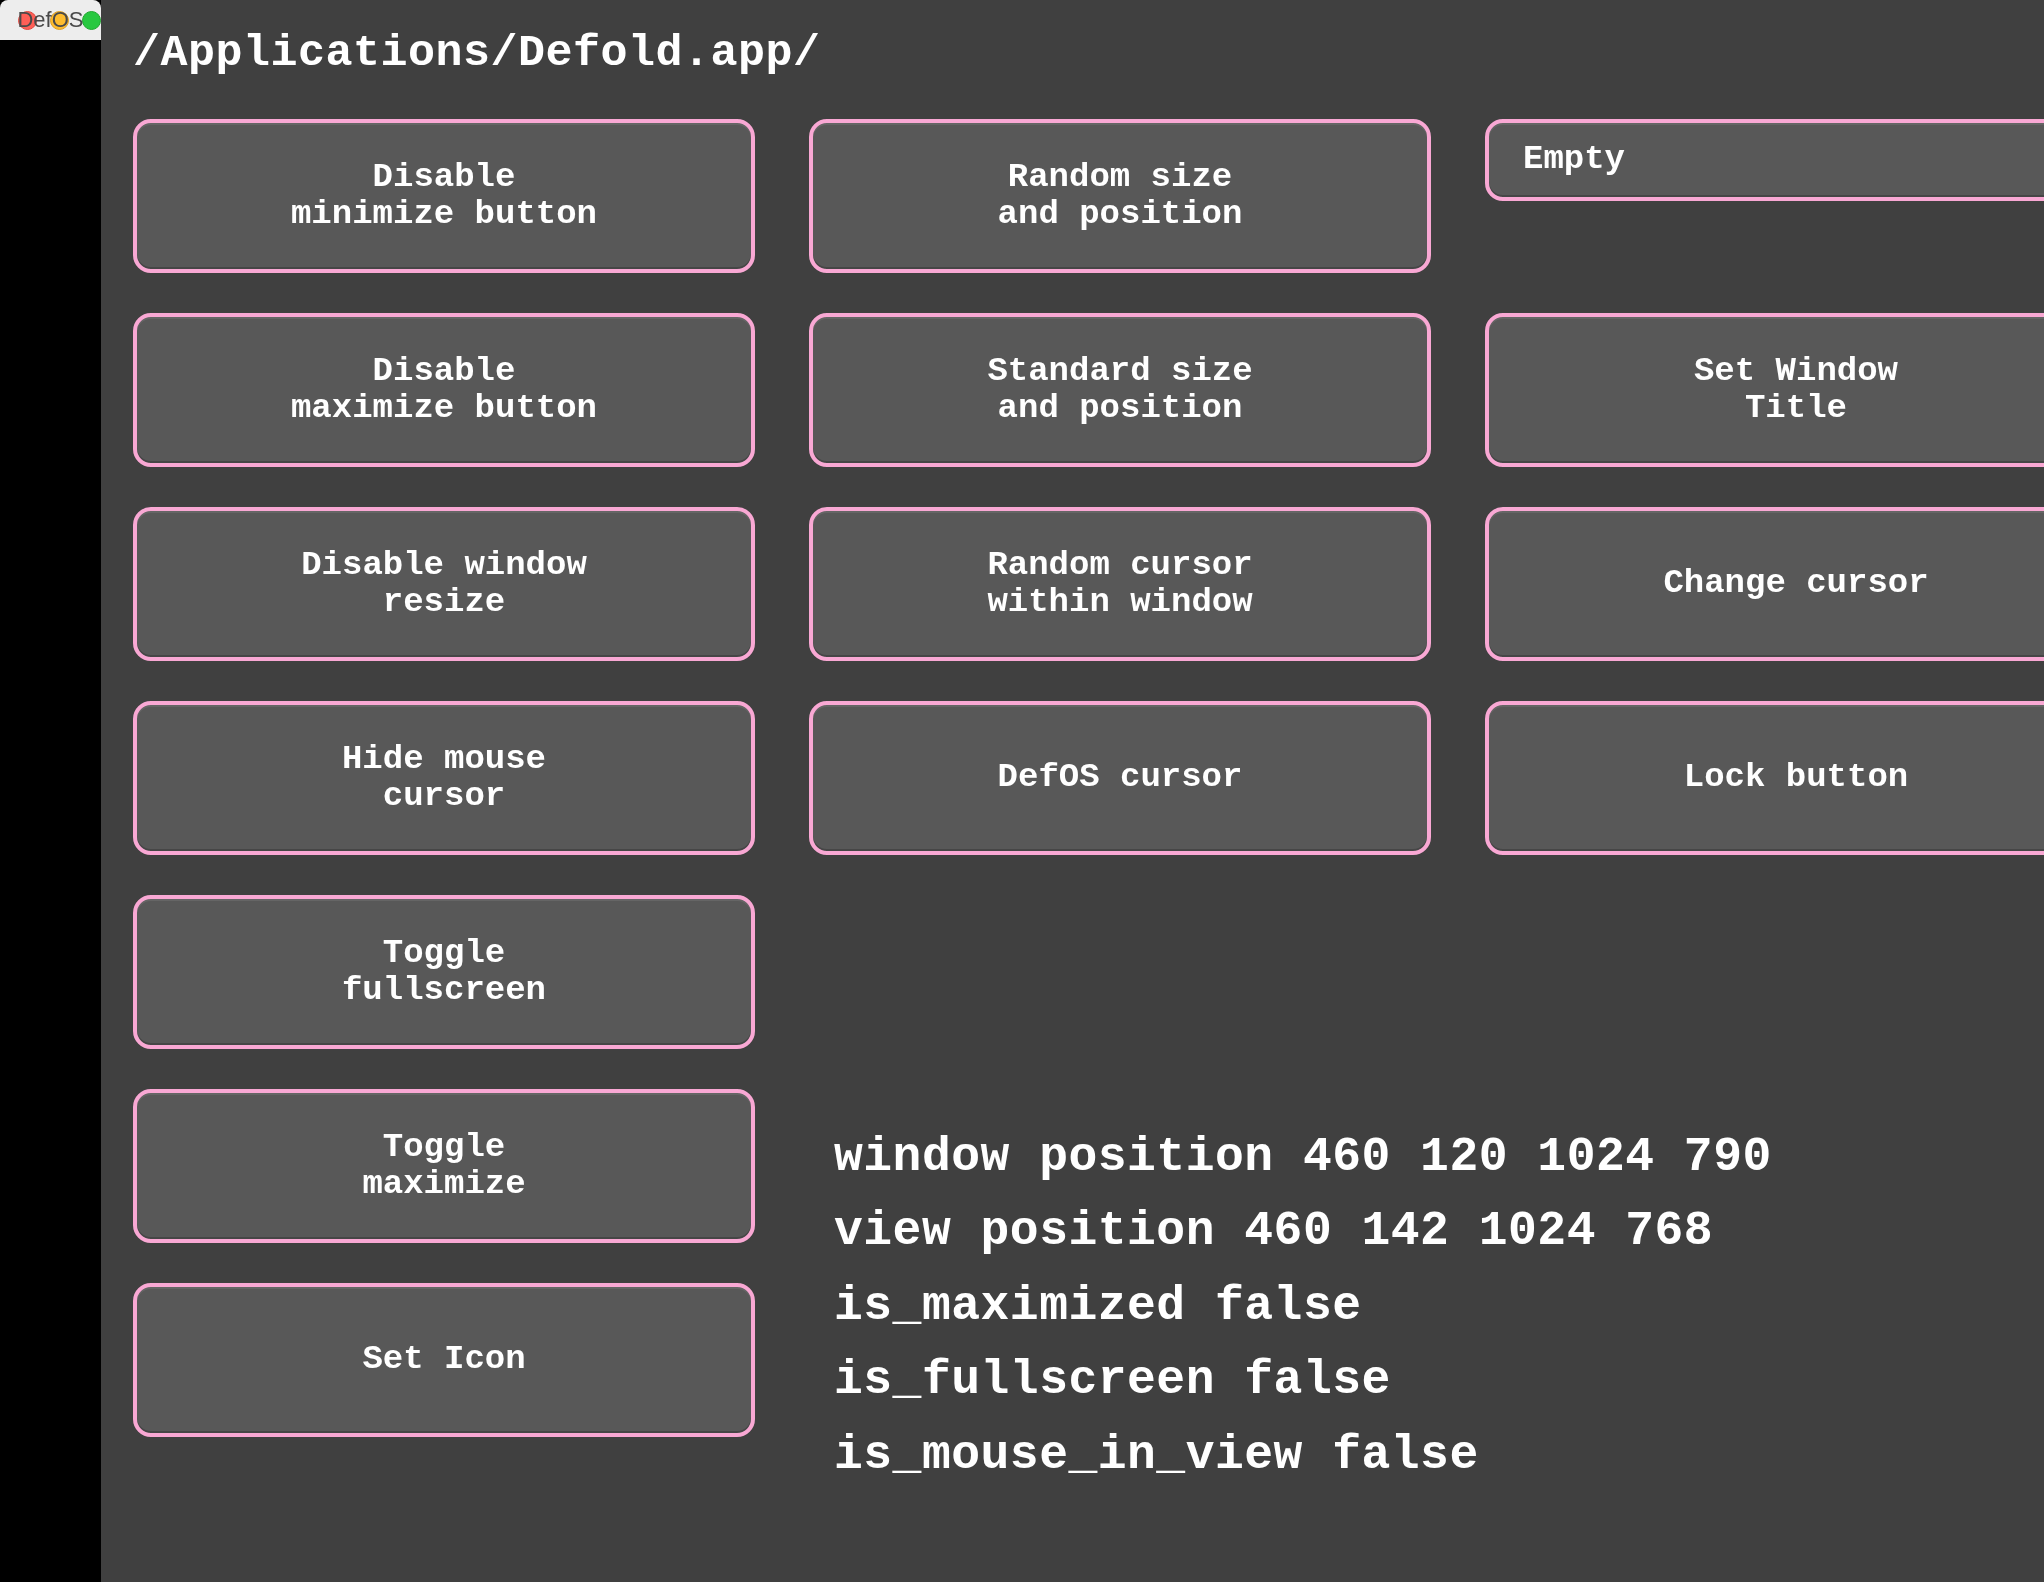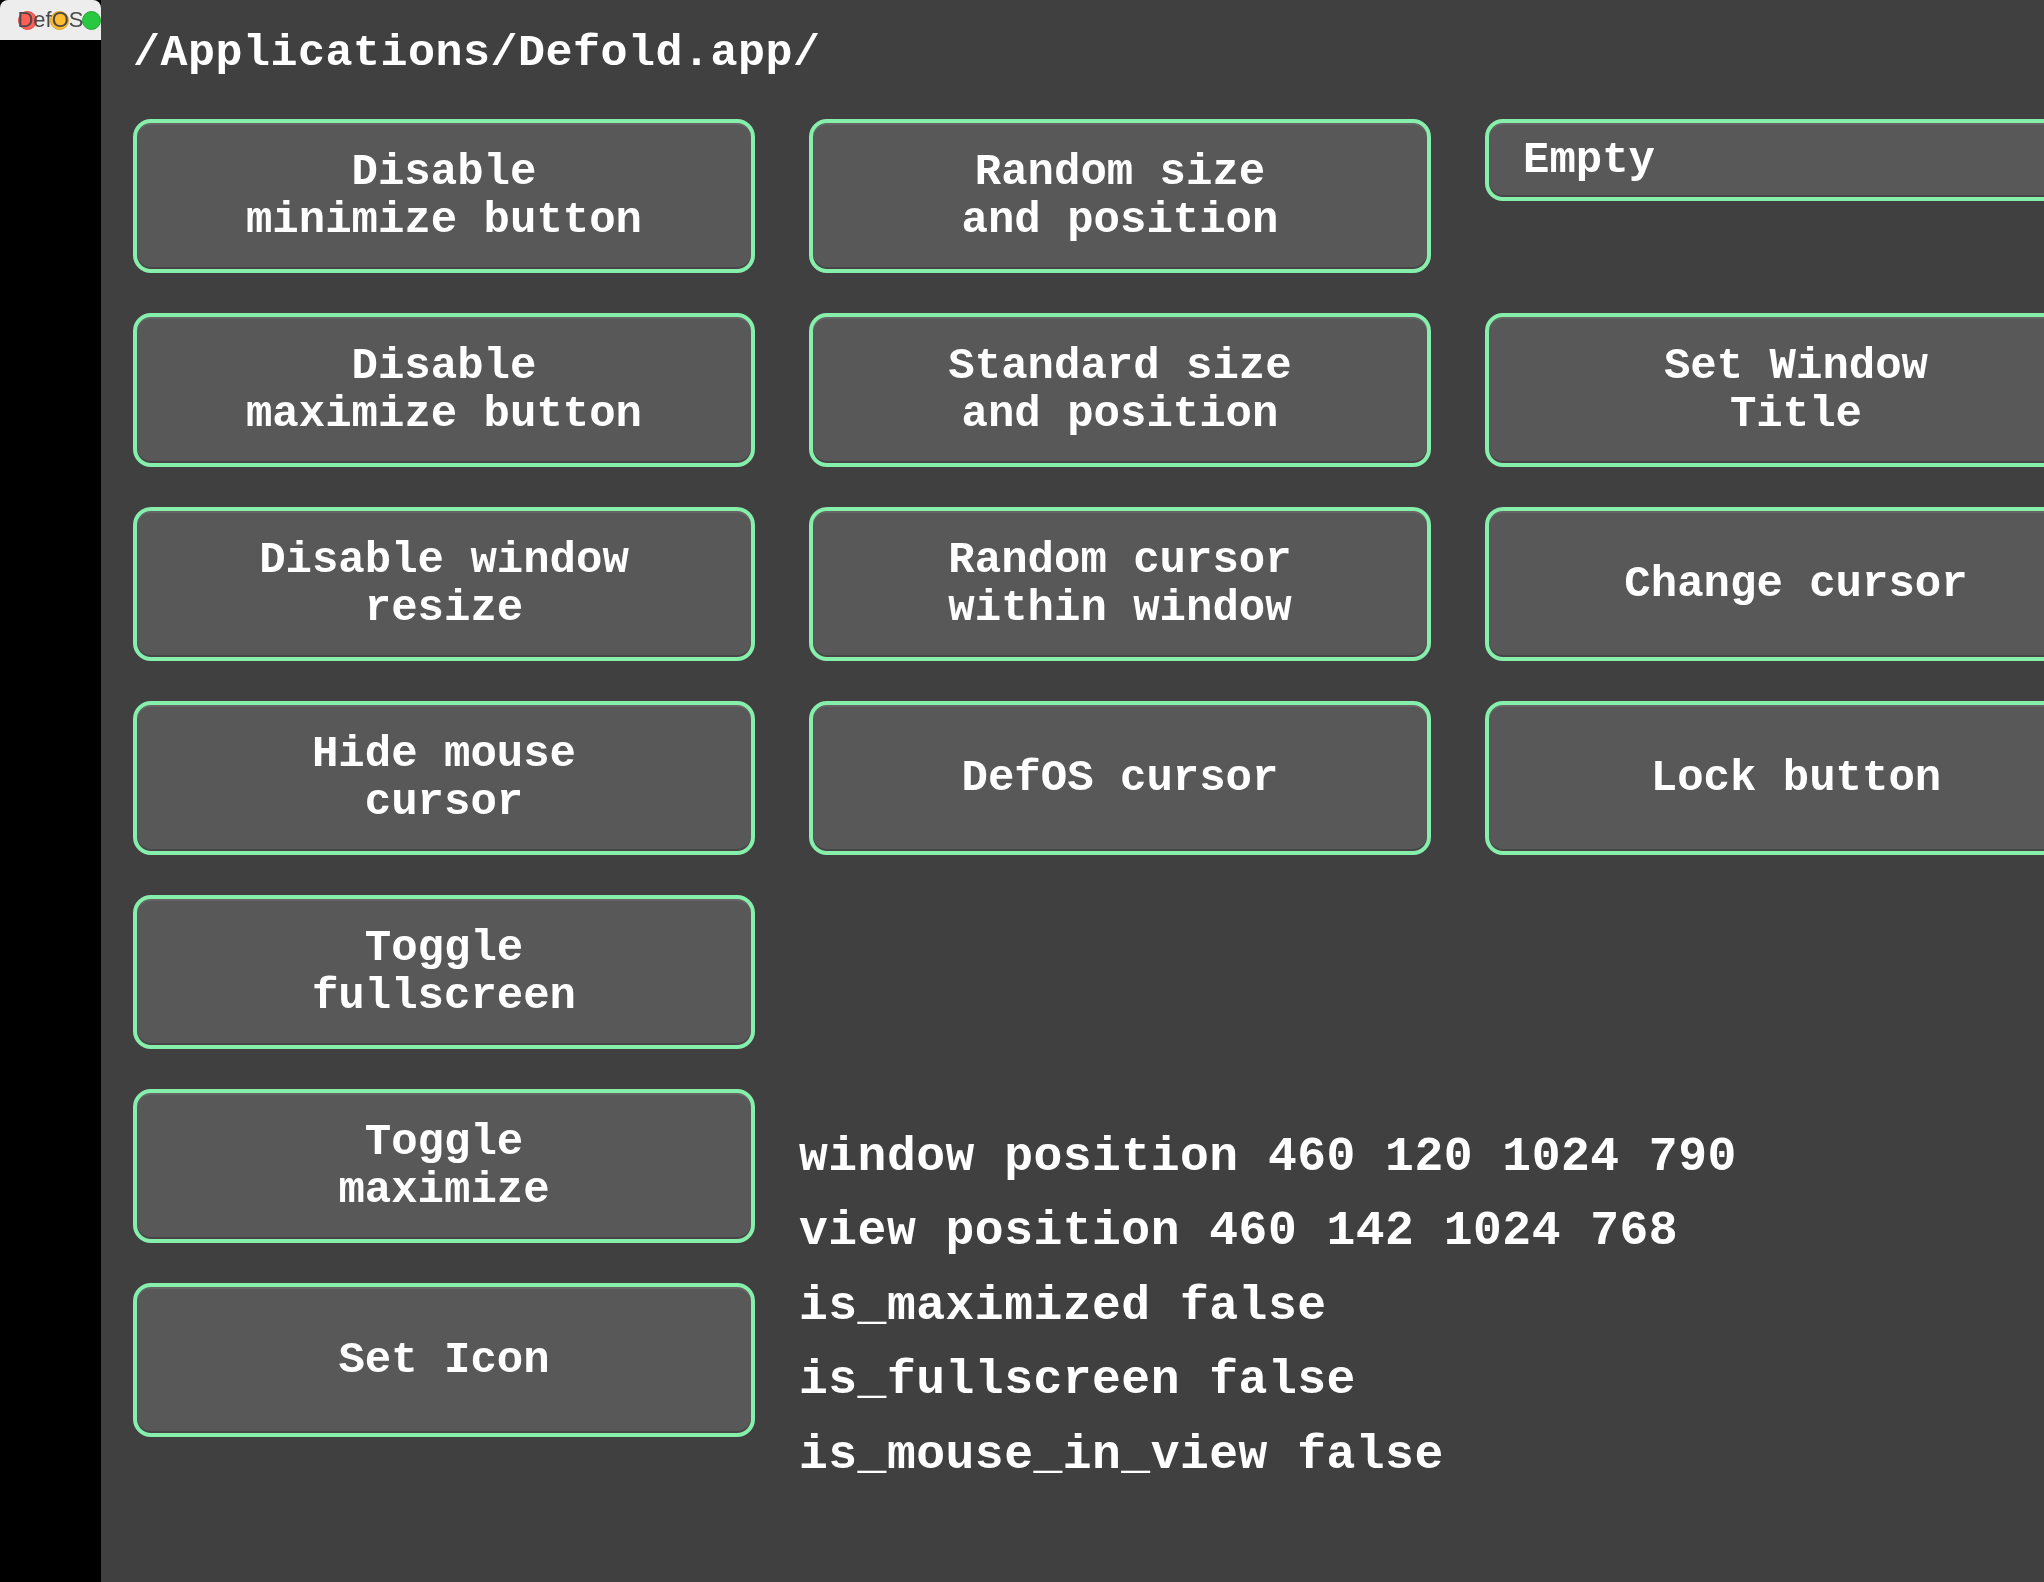--- a/index.html
+++ b/index.html
@@ -67,49 +67,49 @@
     }
     .grid {
       display: grid;
       grid-template-columns: repeat(3, 622px);
       grid-auto-rows: 154px;
       column-gap: 54px;
       row-gap: 40px;
     }
     .btn {
       background: #585858;
-      border: 4px solid #86efac;
+      border: 4px solid #f9a8d4;
       border-radius: 18px;
       display: flex;
       align-items: center;
       justify-content: center;
       text-align: center;
       color: #ffffff;
       font-family: inherit;
-      font-size: 44px;
+      font-size: 34px;
       font-weight: 700;
       line-height: 1.1;
       padding: 8px 24px;
       white-space: pre-line;
       cursor: pointer;
       box-shadow: inset 0 2px 0 rgba(255,255,255,0.08), inset 0 -2px 0 rgba(0,0,0,0.2);
     }
     .btn.short {
       height: 82px;
     }
     .btn.left-text {
       justify-content: flex-start;
       padding-left: 34px;
     }
     .spacer {
       visibility: hidden;
     }
     .status {
       position: absolute;
-      left: 698px;
+      left: 733px;
       top: 1120px;
       font-size: 48px;
       font-weight: 700;
       line-height: 1.55;
       letter-spacing: 0.5px;
     }
     .status div { white-space: pre; }
   </style>
 </head>
 <body>

